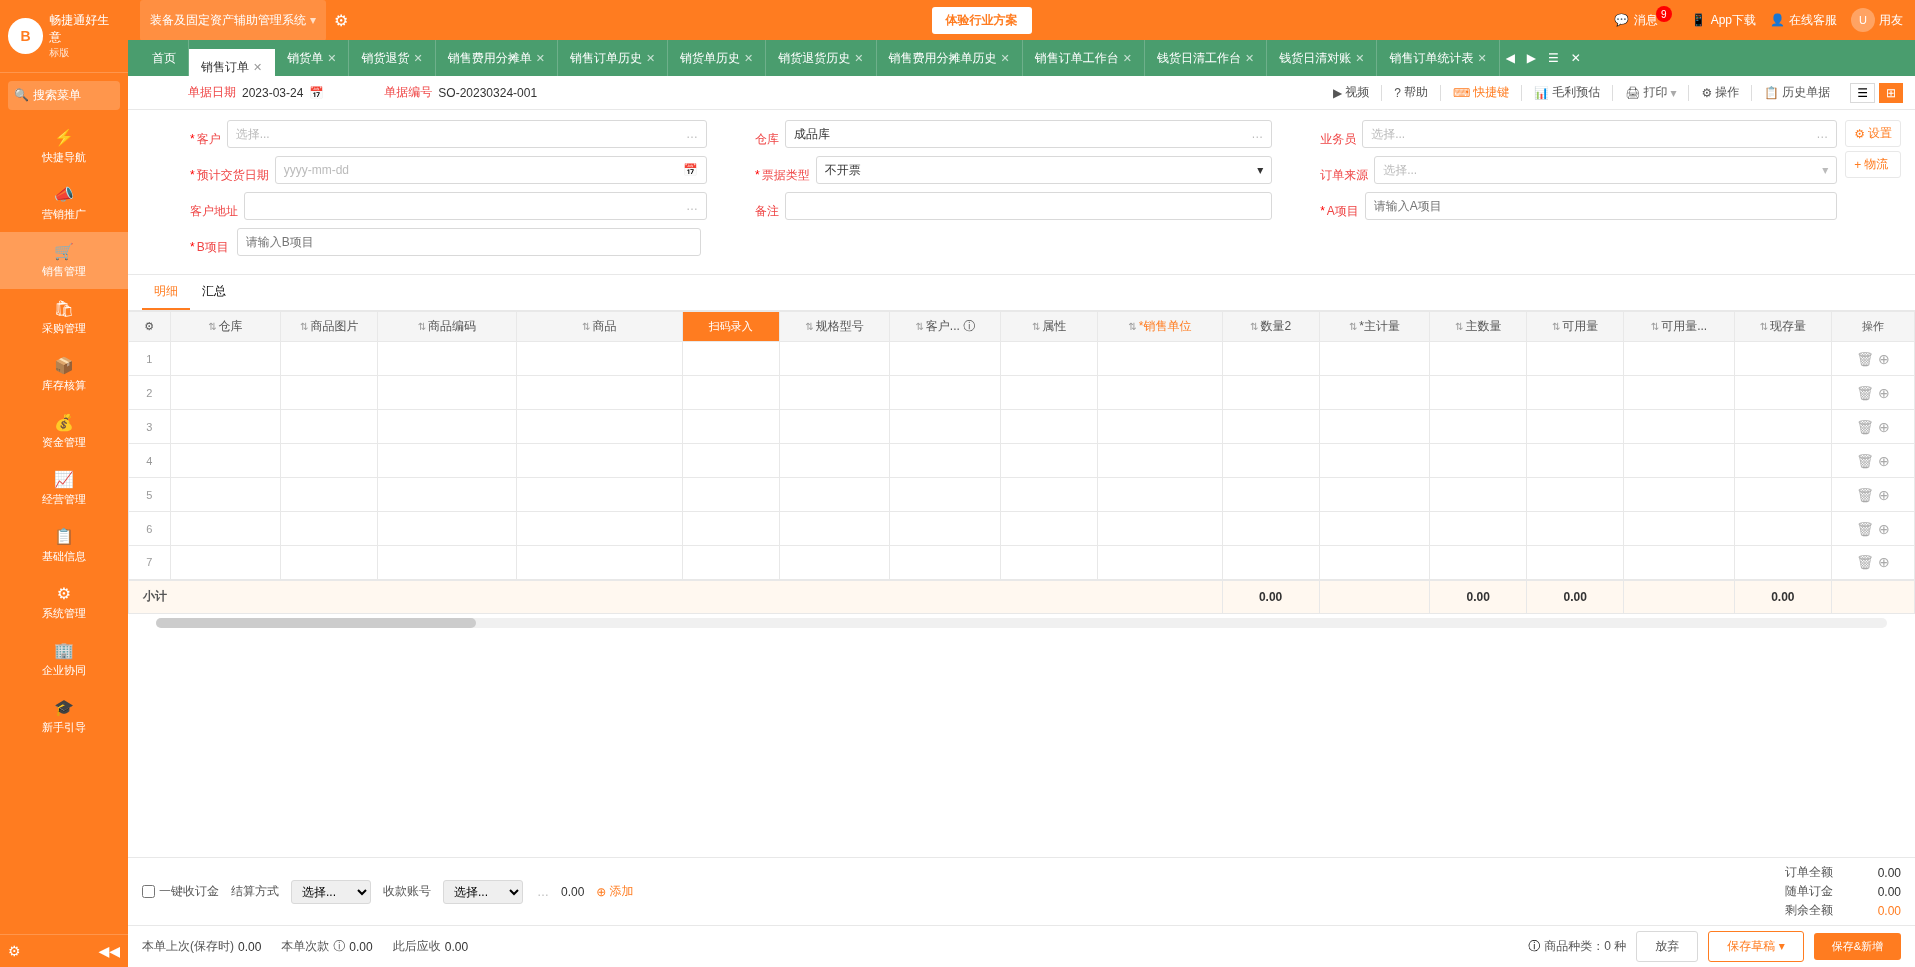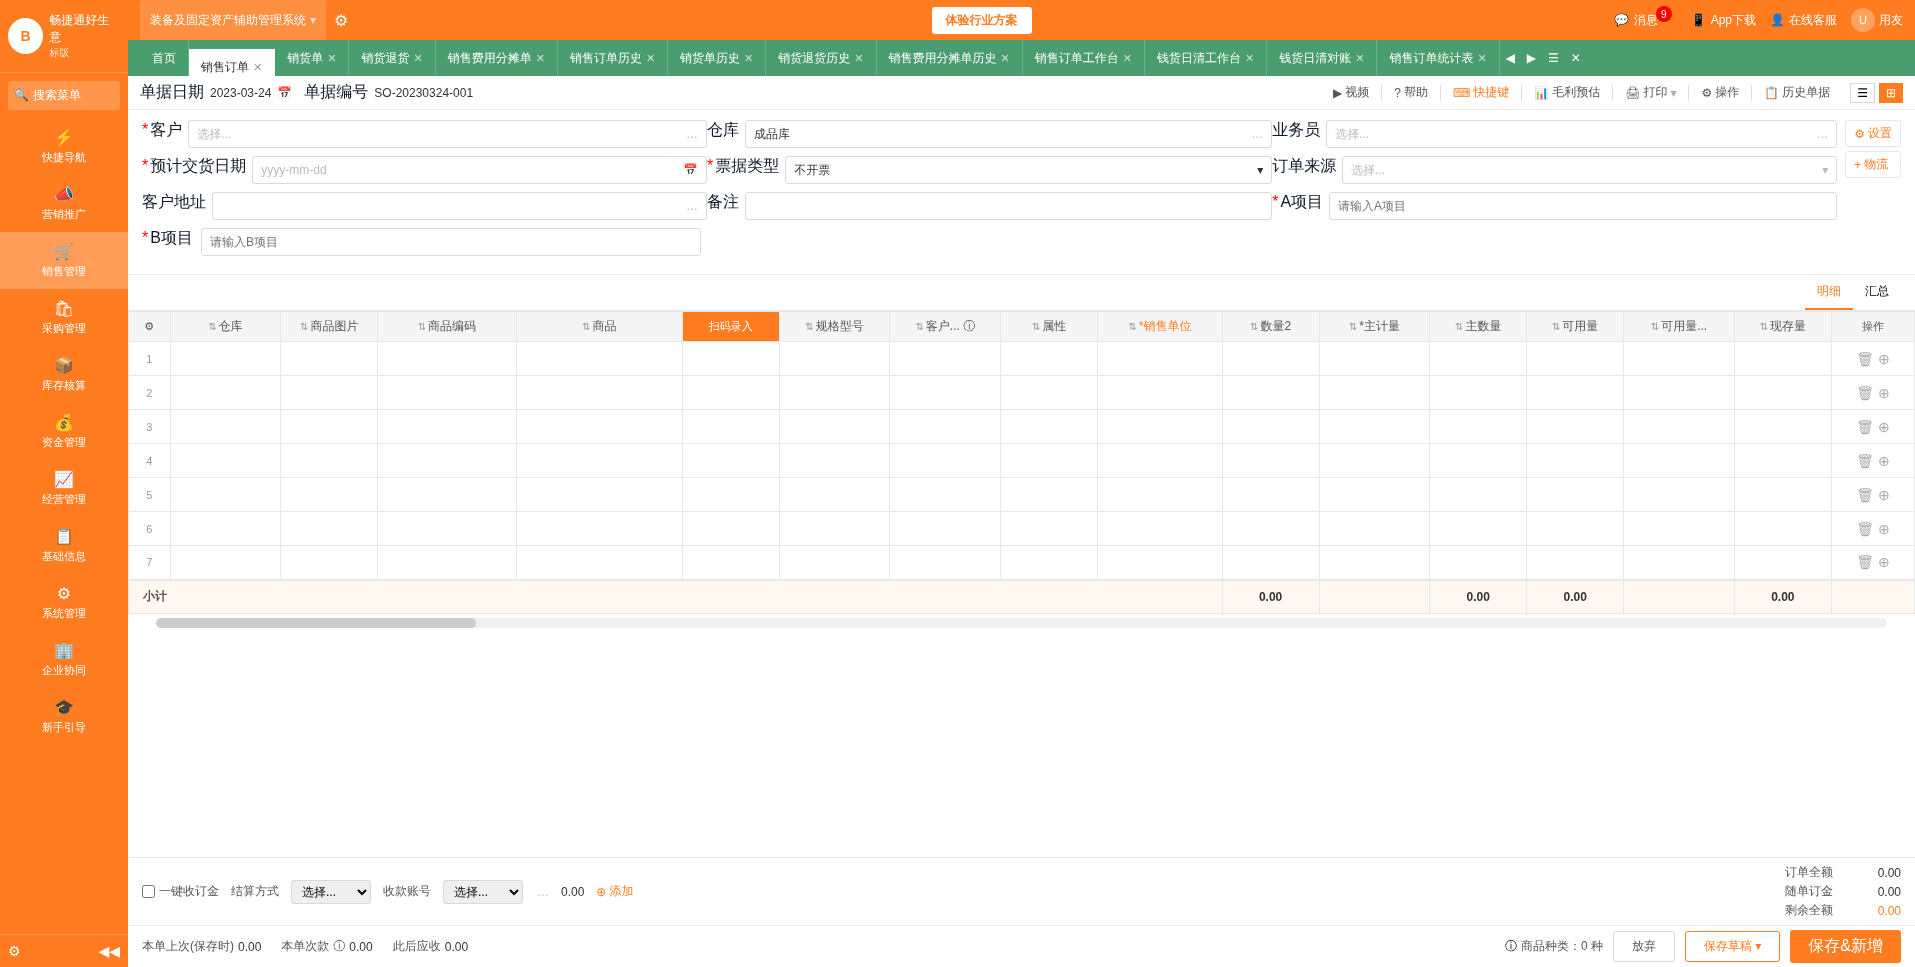--- a/index.html
+++ b/index.html
@@ -45,32 +45,32 @@
 
     
     .toolbar { height: 34px; background: white; border-bottom: 1px solid #e8e8e8; display: flex; align-items: center; padding: 0 12px; gap: 12px; }
     .toolbar-item { display: flex; align-items: center; gap: 3px; cursor: pointer; color: #555; font-size: 12px; }
     .toolbar-item.orange { color: #ff7c20; }
     .toolbar-sep { width: 1px; height: 16px; background: #ddd; }
 
     
     .form-area { background: white; padding: 10px 14px; border-bottom: 1px solid #e8e8e8; }
     .form-row { display: flex; align-items: center; gap: 0; margin-bottom: 8px; flex-wrap: wrap; }
-    .form-field { display: flex; align-items: flex-start; gap: 6px; flex: 1; min-width: 280px; }
-    .form-label { color: #0f172a; font-size: 16px; white-space: nowrap; }
+    .form-field { display: flex; align-items: flex-end; gap: 6px; flex: 1; min-width: 280px; }
+    .form-label { color: #ef4444; font-size: 12px; white-space: nowrap; margin-left: 48px; }
     .form-label.required::before { content: '*'; color: red; margin-right: 2px; }
     .form-input { border: 1px solid #d9d9d9; border-radius: 3px; padding: 4px 8px; font-size: 12px; color: #333; min-width: 120px; height: 28px; }
     .form-select { border: 1px solid #d9d9d9; border-radius: 3px; padding: 4px 8px; font-size: 12px; color: #333; min-width: 120px; height: 28px; display: flex; align-items: center; justify-content: space-between; }
     .form-dots { color: #bbb; cursor: pointer; margin-left: 2px; }
     .form-date-value { color: #333; font-size: 12px; }
     .cal-icon { color: #aaa; cursor: pointer; }
     .side-action-btn { background: white; border: 1px solid #e8e8e8; border-radius: 3px; padding: 4px 8px; font-size: 11px; color: #ff7c20; cursor: pointer; white-space: nowrap; display: flex; align-items: center; gap: 3px; }
 
     
-    .detail-tabs { display: flex; gap: 0; padding: 0 14px; background: white; border-bottom: 1px solid #e8e8e8; justify-content: flex-end; }
+    .detail-tabs { display: flex; gap: 0; padding: 0 14px; background: white; border-bottom: 1px solid #e8e8e8; }
     .detail-tab { padding: 8px 12px; cursor: pointer; color: #000000; font-size: 13px; border-bottom: 2px solid transparent; }
     .detail-tab.active { color: #ff7c20; border-bottom: 2px solid #ff7c20; }
 
     
     .table-wrap { background: white; flex: 1; overflow: auto; position: relative; }
     .data-table { width: 100%; border-collapse: collapse; table-layout: fixed; }
     .data-table th { background: #f5f5f5; border: 1px solid #e8e8e8; padding: 6px 4px; text-align: center; font-weight: normal; color: #555; white-space: nowrap; font-size: 11px; position: sticky; top: 0; z-index: 1; }
     .data-table th.orange { color: #ff7c20; }
     .data-table td { border: 1px solid #e8e8e8; padding: 6px 4px; text-align: center; color: #333; height: 34px; }
     .row-num { color: #999; font-size: 11px; }
@@ -96,21 +96,21 @@
     .summary-val { color: #333; font-size: 12px; min-width: 60px; text-align: right; }
     .summary-val.orange { color: #ff7c20; }
 
     
     .status-bar { height: 42px; background: white; border-top: 1px solid #e8e8e8; display: flex; align-items: center; padding: 0 14px; gap: 20px; }
     .status-item { display: flex; align-items: center; gap: 4px; font-size: 12px; color: #555; }
     .status-val { color: #333; }
     .status-actions { margin-left: auto; display: flex; gap: 10px; align-items: center; }
     .btn-discard { border: 1px solid #d9d9d9; background: white; color: #555; padding: 6px 18px; border-radius: 3px; cursor: pointer; font-size: 12px; }
     .btn-save-draft { border: 1px solid #ff7c20; background: white; color: #ff7c20; padding: 6px 18px; border-radius: 3px; cursor: pointer; font-size: 12px; }
-    .btn-save-new { background: #ff7c20; color: white; border: none; padding: 6px 18px; border-radius: 3px; cursor: pointer; font-size: 16px; }
+    .btn-save-new { background: #ff7c20; color: white; border: none; padding: 6px 18px; border-radius: 3px; cursor: pointer; font-size: 11px; }
     .goods-count { color: #555; font-size: 12px; }
 
     .content-area { flex: 1; display: flex; flex-direction: column; overflow: hidden; position: relative; }
 
     .scrollbar-track { height: 10px; background: #f0f0f0; margin: 0 14px; border-radius: 5px; }
     .scrollbar-thumb { width: 320px; height: 10px; background: #ccc; border-radius: 5px; }
 
     .topbar-user { display: flex; align-items: center; gap: 4px; color: white; cursor: pointer; }
     .user-avatar { width: 24px; height: 24px; background: rgba(255,255,255,0.3); border-radius: 50%; display: flex; align-items: center; justify-content: center; font-size: 11px; color: white; }
   </style>

